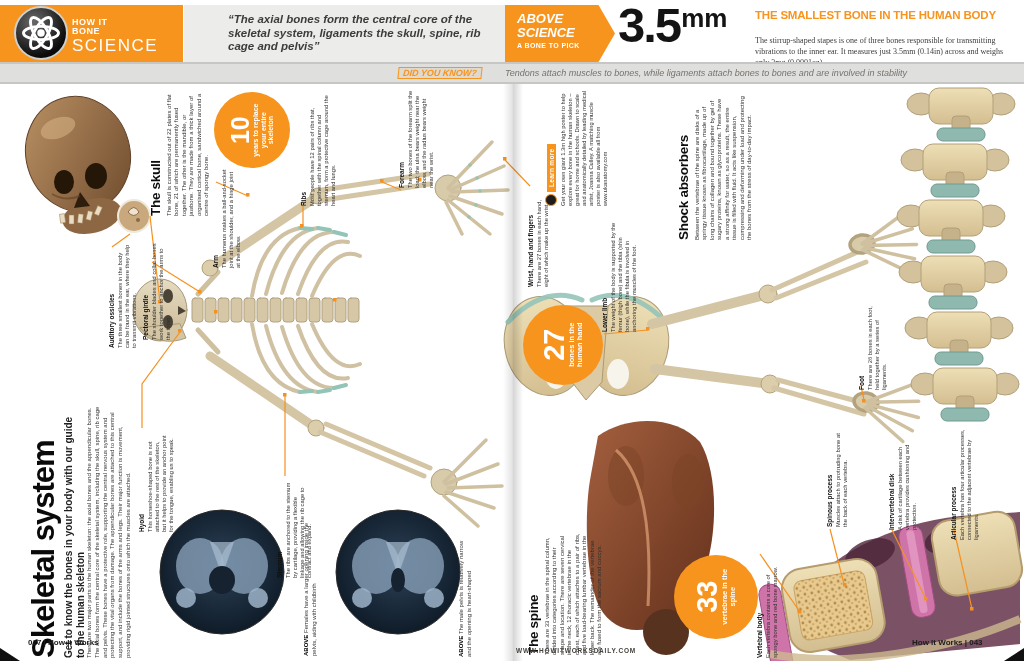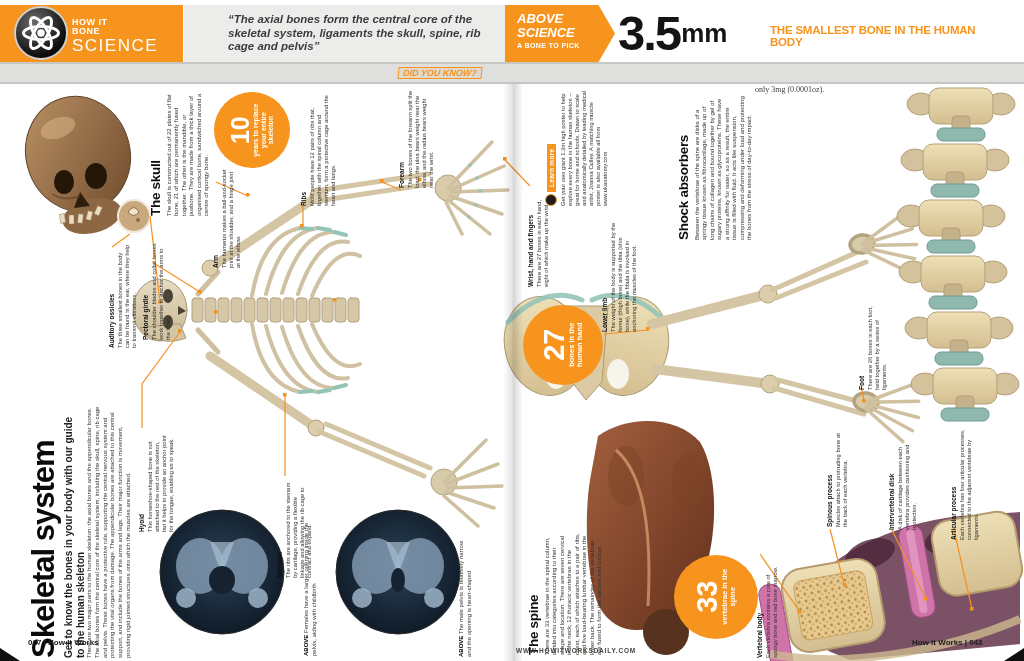--- a/index.html
+++ b/index.html
@@ -12,25 +12,25 @@
         background:radial-gradient(circle at 35% 28%,#6a6a6a,#0b0b0b 72%);
         border:2px solid #cfcfcd;box-sizing:border-box}
   .brand-t{left:72px;color:#fff;line-height:1;font-weight:700;letter-spacing:.5px}
   #quote-panel{left:184px;top:5px;width:321px;height:57px;background:#ECECEA;
         display:flex;align-items:center;box-sizing:border-box;padding-left:44px}
   #quote-panel p{margin:0;font-size:11.5px;font-weight:700;font-style:italic;color:#3c3c3c;line-height:1.2}
   #record-box{left:505px;top:5px;width:110px;height:57px;background:#F7941E;
         clip-path:polygon(0 0,85% 0,100% 50%,85% 100%,0 100%);box-sizing:border-box;padding:7px 0 0 12px}
   #record-box .r1{font-size:13px;font-weight:800;font-style:italic;color:#fff;line-height:1.05}
   #record-box .r2{font-size:7px;font-weight:700;color:#fff;margin-top:3px;letter-spacing:.4px}
-  #measure{left:618px;top:5px;height:57px;display:flex;align-items:center;padding-bottom:3px;color:#141414}
+  #measure{left:618px;top:5px;height:57px;display:flex;align-items:flex-start;padding-bottom:3px;color:#141414}
   #measure .v{font-size:49px;font-weight:800;line-height:.85;letter-spacing:-2px}
   #measure .u{font-size:26px;font-weight:800;line-height:1;margin:0 0 1px 1px}
   #smallest{left:755px;top:9px;width:264px}
-  #smallest h2{margin:15px;font-size:11.5px;font-weight:800;color:#F7941E;letter-spacing:-.2px}
+  #smallest h2{margin:0;font-size:11.5px;font-weight:800;color:#F7941E;letter-spacing:-.2px}
   #smallest p{margin:15px 0 0;font-family:"Liberation Serif",serif;font-size:8px;color:#3c3c3c;line-height:1.35}
   #hdr-rule{left:0;top:62px;width:1024px;height:2px;background:#c6c6c4}
   #dyk{left:0;top:64px;width:1024px;height:20px;background:#DFDFDD;border-bottom:2px solid #c6c6c4;box-sizing:border-box}
   #dyk-badge{left:398px;top:3px;border:1px solid #F7941E;color:#F7941E;font-size:9px;font-weight:800;
         font-style:italic;padding:0 4px;transform:skewX(-6deg);background:rgba(247,148,30,.08)}
   #dyk-text{left:505px;top:4px;font-size:9px;font-style:italic;color:#77736e}
   
   .rot{position:absolute}
   .in{position:absolute;left:0;top:100%;transform-origin:0 0;transform:rotate(-90deg)}
   .lh{font-size:6.5px;font-weight:700;color:#101010;line-height:1.1;margin:0}
@@ -377,20 +377,21 @@
   <span class="v">3.5</span>
   <span class="u">mm</span>
 </div>
 <div class="abs" id="smallest">
   <h2>THE SMALLEST BONE IN THE HUMAN BODY</h2>
   <p>The stirrup-shaped stapes is one of three bones responsible for transmitting vibrations to the inner ear. It measures just 3.5mm (0.14in) across and weighs only 3mg (0.0001oz).</p>
 </div>
 <div class="abs" id="hdr-rule"></div>
 <div class="abs" id="dyk">
   <span class="abs" id="dyk-badge">DID YOU KNOW?</span>
+  <span class="abs" id="dyk-text">Tendons attach muscles to bones, while ligaments attach bones to bones and are involved in stability</span>
 </div>
 
 <div class="rot" id="a-title" style="left:26px;top:408px;width:42px;height:250px">
   <div class="in" style="width:250px">
       <h1>Skeletal system</h1>
     </div>
 </div>
 <div class="rot" id="a-stand" style="left:63px;top:406px;width:26px;height:252px">
   <div class="in" style="width:252px">
       <p class="s">Get to know the bones in your body with our guide to the human skeleton</p>

